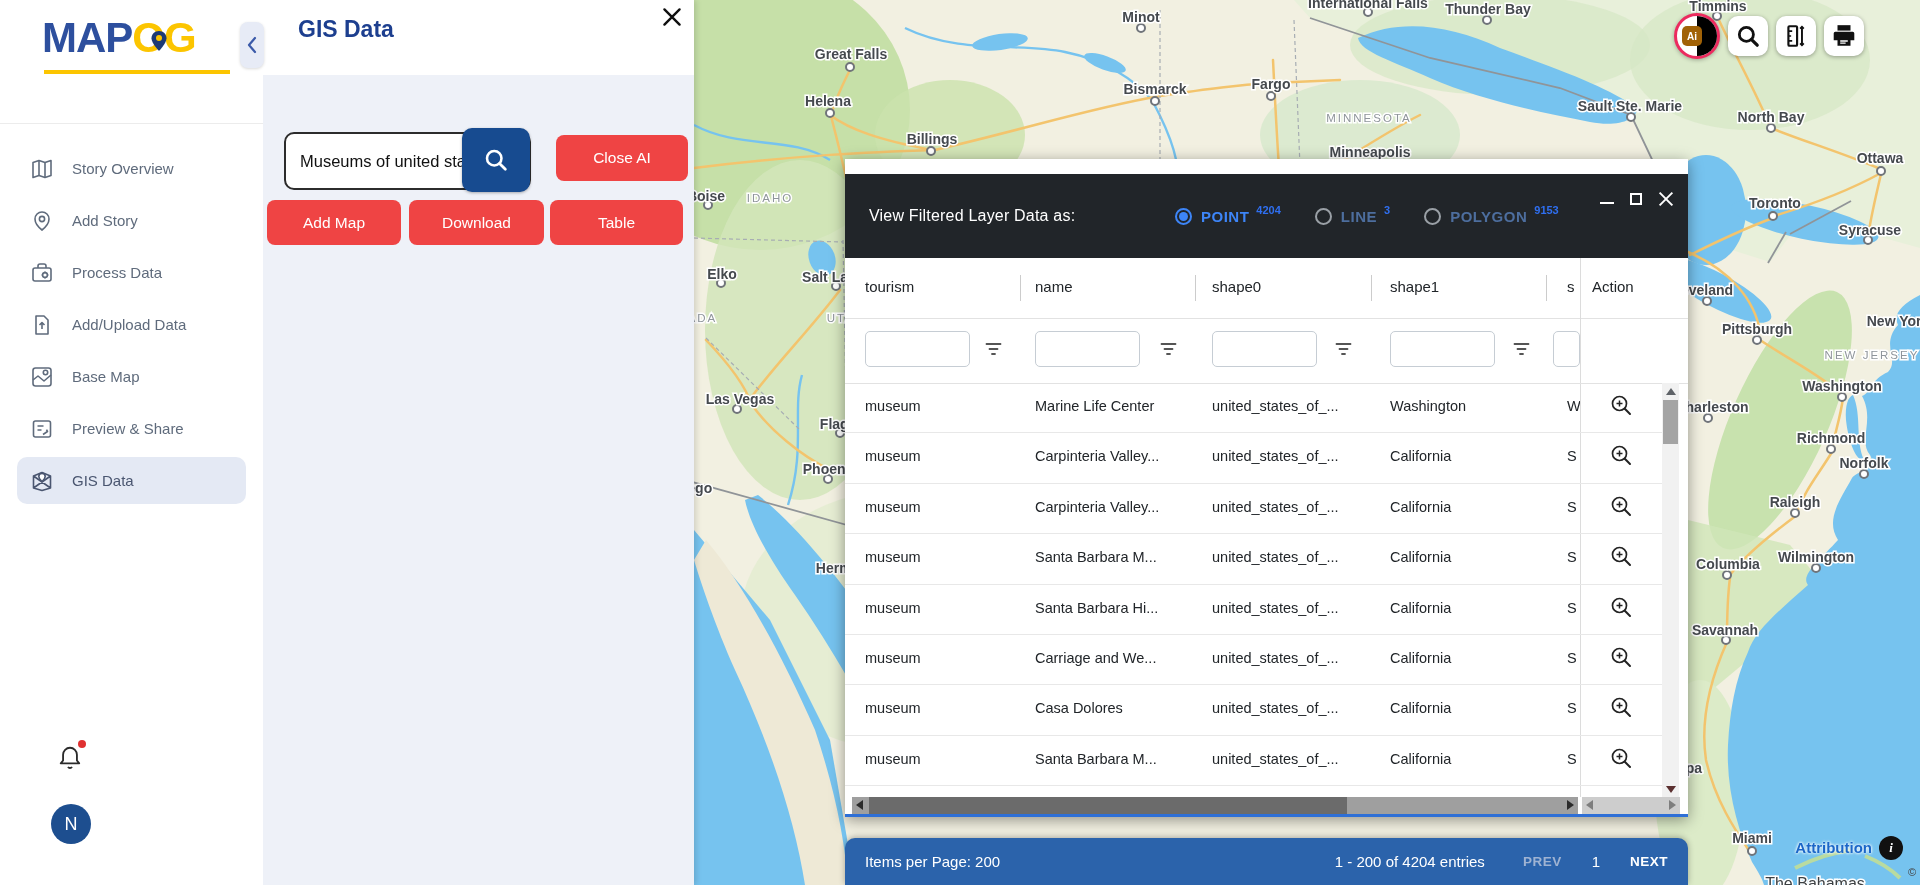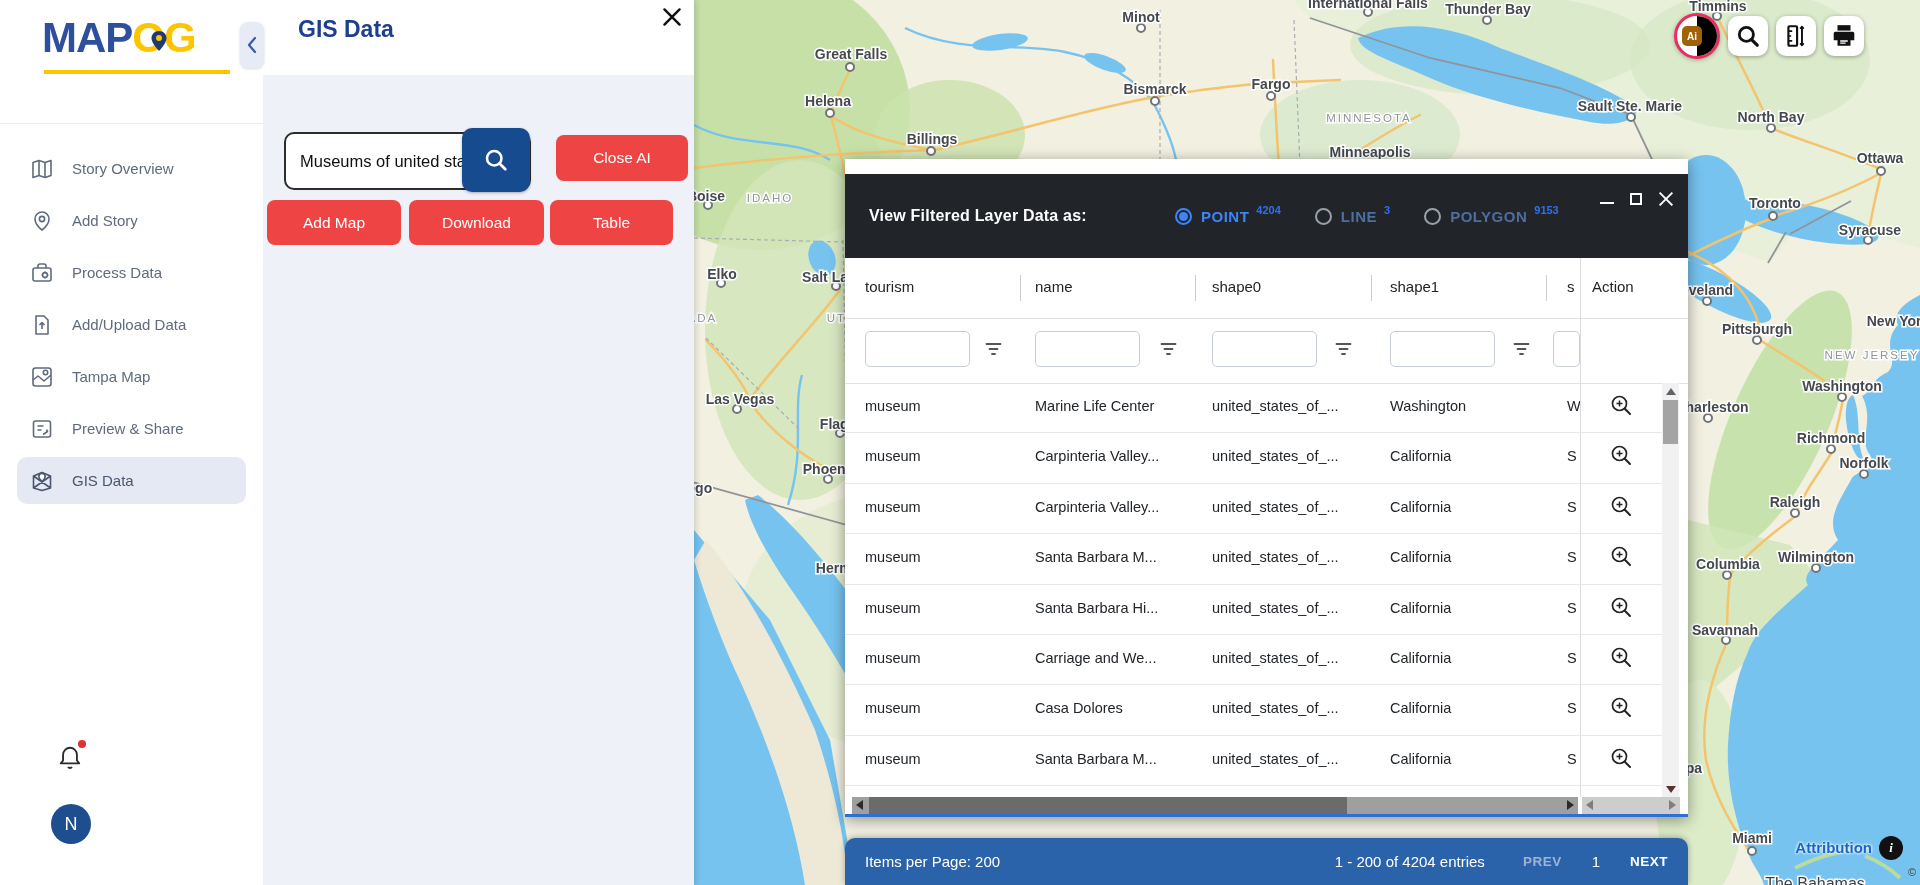--- a/index.html
+++ b/index.html
@@ -31,21 +31,21 @@
      text-shadow:0 0 3px #fff,0 0 3px #fff;}
   .attr-info{position:absolute;left:1879px;top:836px;width:24px;height:24px;border-radius:50%;
      background:#111;color:#fff;font-weight:bold;font-size:13px;display:flex;
      align-items:center;justify-content:center;z-index:4;font-family:"Liberation Serif",serif;font-style:italic;}
   .copyright{position:absolute;left:1908px;top:866px;font-size:11px;color:#444;z-index:4;}
   
   .overlay{position:absolute;left:845px;top:159px;width:843px;height:658px;background:#fff;
      box-shadow:0 3px 14px rgba(0,0,0,.4);z-index:5;}
   .ov-head{position:absolute;left:0;top:15px;width:100%;height:84px;background:#212529;}
   .ov-title{position:absolute;left:24px;top:0;height:100%;display:flex;align-items:center;
-     color:#fff;font-size:16px;font-weight:bold;letter-spacing:.2px;}
+     color:#fff;font-size:16px;font-weight:normal;letter-spacing:.2px;}
   .radios{position:absolute;left:330px;top:0;height:100%;display:flex;align-items:center;gap:34px;}
   .radio{display:flex;align-items:center;gap:9px;cursor:pointer;}
   .radio .circ{width:17px;height:17px;border-radius:50%;border:2px solid #9aa0a6;box-sizing:border-box;
      display:flex;align-items:center;justify-content:center;}
   .radio.sel .circ{border-color:#3d85f7;}
   .radio.sel .circ::after{content:'';width:9px;height:9px;border-radius:50%;background:#3d85f7;}
   .radio .rlabel{font-size:15px;font-weight:bold;letter-spacing:.5px;color:#4d6e9e;}
   .radio.sel .rlabel{color:#3d85f7;}
   .radio .rcount{font-size:11px;font-weight:bold;color:#2f6ff0;position:relative;top:-6px;margin-left:-2px;}
   .win-ctrls{position:absolute;right:14px;top:14px;display:flex;align-items:center;gap:16px;height:22px;}
@@ -107,21 +107,21 @@
      border:2px solid #2c2c2c;border-radius:10px;background:#fff;font-size:16.5px;
      font-family:"Liberation Sans",sans-serif;padding:0 4px 0 14px;color:#111;}
   .search-btn{position:absolute;left:178px;top:-4px;width:68px;height:64px;background:#174b90;
      border-radius:10px;display:flex;align-items:center;justify-content:center;cursor:pointer;
      box-shadow:0 1px 3px rgba(0,0,0,.3);}
   .blue-btn{position:absolute;height:45px;background:#ef4444;border-radius:8px;color:#fff;
      font-size:15.5px;display:flex;align-items:center;justify-content:center;cursor:pointer;}
   .btn-close-ai{left:293px;top:135px;width:132px;height:46px;}
   .btn-add-map{left:4px;top:200px;width:134px;}
   .btn-download{left:146px;top:200px;width:135px;}
-  .btn-table{left:287px;top:200px;width:123px;}
+  .btn-table{left:287px;top:200px;width:133px;}
   .chevron-btn{position:absolute;left:240px;top:22px;width:24px;height:46px;background:#e7ebf6;
      border-radius:8px;z-index:12;display:flex;align-items:center;justify-content:center;cursor:pointer;
      box-shadow:0 1px 3px rgba(0,0,0,.15);}
   
   .sidebar{position:absolute;left:0;top:0;width:263px;height:885px;background:#fff;z-index:11;}
   .sb-divider{position:absolute;left:0;top:123px;width:100%;height:1px;background:#ececec;}
   .logo{position:absolute;left:42px;top:14px;font-size:42px;font-weight:bold;letter-spacing:-1px;white-space:nowrap;}
   .logo .lmap{color:#2d4f9e;} .logo .log{color:#fcc500;}
   .logo-underline{position:absolute;left:44px;top:70px;width:186px;height:4px;background:#fcc500;}
   .logo-pin{position:absolute;left:150px;top:30px;z-index:2;}
@@ -614,21 +614,21 @@
           </svg></span>
     <span class="nav-label">Add/Upload Data</span>
   </div>
 
   <div class="nav-item">
     <span class="nav-ic"><svg width="24" height="24" viewBox="0 0 24 24" fill="none" stroke="currentColor" stroke-width="1.6" stroke-linejoin="round">
             <rect x="3" y="3" width="18" height="18" rx="2.5"></rect>
             <path d="M3 15 L8 11 L14 16 L21 10"></path>
             <circle cx="15.5" cy="7.5" r="2.2"></circle>
           </svg></span>
-    <span class="nav-label">Tampa Map</span>
+    <span class="nav-label">Base Map</span>
   </div>
 
   <div class="nav-item">
     <span class="nav-ic"><svg width="24" height="24" viewBox="0 0 24 24" fill="none" stroke="currentColor" stroke-width="1.6" stroke-linejoin="round">
             <rect x="3.5" y="4" width="17" height="16" rx="2"></rect>
             <path d="M7.5 9 h6 M7.5 13 h4"></path>
             <path d="M13 17.5 l4.5-3 l-1-1.8"></path>
           </svg></span>
     <span class="nav-label">Preview &amp; Share</span>
   </div>

